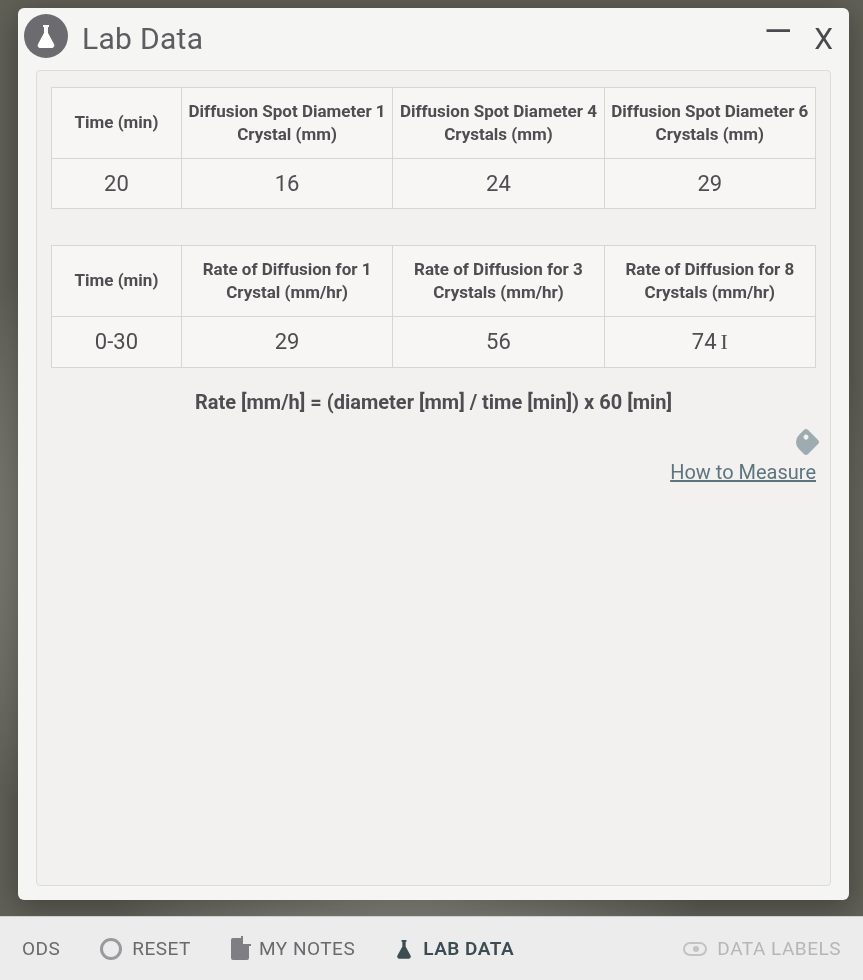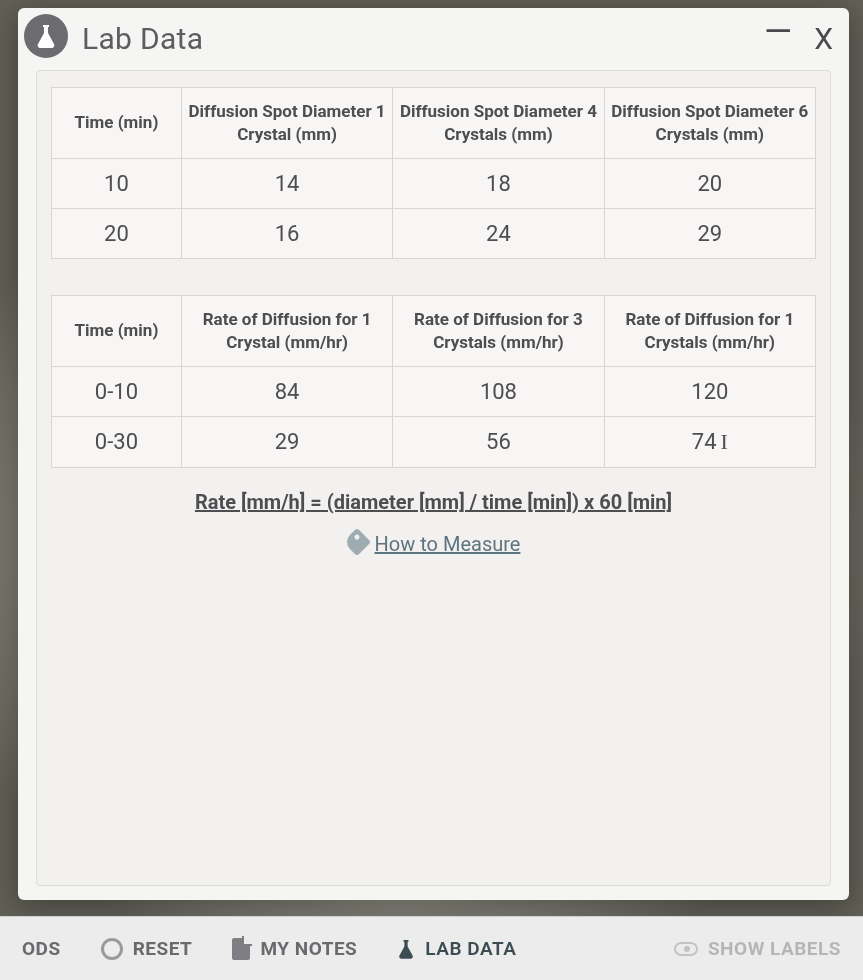--- a/index.html
+++ b/index.html
@@ -63,43 +63,44 @@
   .input-cell { padding: 6px; }
   .rate-input {
     width: 94%; height: 42px; border: 2px solid #3a3a3a;
     border-left: 10px solid #8d1414;
     font-size: 20px; text-align: center; background: #fff;
     outline: none;
   }
   .cursor-hint { display:inline-flex; align-items:center; gap:4px; }
   .formula {
     text-align: center; font-size: 20px; font-weight: 700;
-    color: #4e4e52; margin: 22px 0 18px; text-decoration: underline;
+    color: #4e4e52; margin: 22px 0 18px;
   }
   .how-link {
-    display: flex; align-items: flex-start; justify-content: center; gap: 8px;
+    display: flex; align-items: flex-end; justify-content: center; gap: 8px;
     margin-bottom: 8px;
+    flex-direction: column;
   }
   .how-link a { color: #5d757f; font-size: 20px; text-decoration: underline; }
   .tag-icon {
     width: 20px; height: 20px; transform: rotate(45deg);
     background: #9eacb2; border-radius: 3px 3px 3px 10px;
     position: relative;
   }
   .tag-icon::after {
     content:''; position:absolute; width:5px; height:5px; background:#f2f1ef;
     border-radius:50%; top:4px; left:4px;
   }
   .bottom {
     position: absolute; left: 0; right: 0; bottom: 0; height: 64px;
     background: #ececec; border-top: 1px solid #cfcfcf;
     display: flex; align-items: center; gap: 40px;
     padding: 0 22px; color: #6a6a6e; font-size: 19px; letter-spacing: .5px;
   }
-  .bottom .item { display:flex; align-items:center; gap:10px; cursor:pointer;font-weight:bold; }
+  .bottom .item { display:flex; align-items:center; gap:10px; cursor:pointer; }
   .bottom .item.active { color:#3c4c52; font-weight:600; }
   .bottom .item.dim { color:#b6b6b6; }
   .circ { width:22px; height:22px; border:3px solid #9a9a9e; border-radius:50%; }
   .note-ic { width:18px; height:22px; background:#7f7f83; border-radius:2px; position:relative; }
   .note-ic::after{content:'';position:absolute;right:-2px;top:-2px;width:8px;height:8px;background:#ececec;border-left:2px solid #7f7f83;border-bottom:2px solid #7f7f83;}
   .flask-ic svg{display:block;}
   .eye-ic { width:24px; height:14px; border:2px solid #c3c3c3; border-radius:60% / 100%; position:relative;}
   .eye-ic::after{content:'';position:absolute;top:2px;left:8px;width:6px;height:6px;background:#c3c3c3;border-radius:50%;}
 </style>
 </head>
@@ -131,53 +132,41 @@
           <col>
         </colgroup>
       <tbody>
           <tr>
         <th>Time (min)</th>
         <th>Diffusion Spot Diameter 1 Crystal (mm)</th>
         <th>Diffusion Spot Diameter 4 Crystals (mm)</th>
         <th>Diffusion Spot Diameter 6 Crystals (mm)</th>
       </tr>
       <tr>
-        <td>10</td>
-        <td>14</td>
-        <td>18</td>
-        <td>20</td>
-      </tr>
-      <tr>
         <td>20</td>
         <td>16</td>
         <td>24</td>
         <td>29</td>
       </tr>
     </tbody>
       </table>
 
     <table class="t2">
       <colgroup>
           <col class="c0">
           <col>
           <col>
           <col>
         </colgroup>
       <tbody>
           <tr>
         <th>Time (min)</th>
         <th>Rate of Diffusion for 1 Crystal (mm/hr)</th>
         <th>Rate of Diffusion for 3 Crystals (mm/hr)</th>
-        <th>Rate of Diffusion for 1 Crystals (mm/hr)</th>
-      </tr>
-      <tr>
-        <td>0-10</td>
-        <td>84</td>
-        <td>108</td>
-        <td>120</td>
+        <th>Rate of Diffusion for 8 Crystals (mm/hr)</th>
       </tr>
       <tr>
         <td>0-30</td>
         <td>29</td>
         <td>56</td>
         <td>
           <span class="cursor-hint">
             <span>74</span>
             <span style="font-family:serif;">I</span>
           </span>
@@ -211,15 +200,15 @@
   <div class="item active">
     <span class="flask-ic">
       <svg width="18" height="22" viewBox="0 0 22 26" fill="#3c4c52">
           <path d="M8 2h6v2h-1v6l6 11c1 2-.3 4-2.6 4H5.6C3.3 25 2 23 3 21l6-11V4H8V2z"></path>
         </svg>
     </span>
     <span>LAB DATA</span>
   </div>
   <div class="item dim" style="margin-left:auto">
     <span class="eye-ic"></span>
-    <span>SHOW LABELS</span>
+    <span>DATA LABELS</span>
   </div>
 </div>
 
 </body></html>

